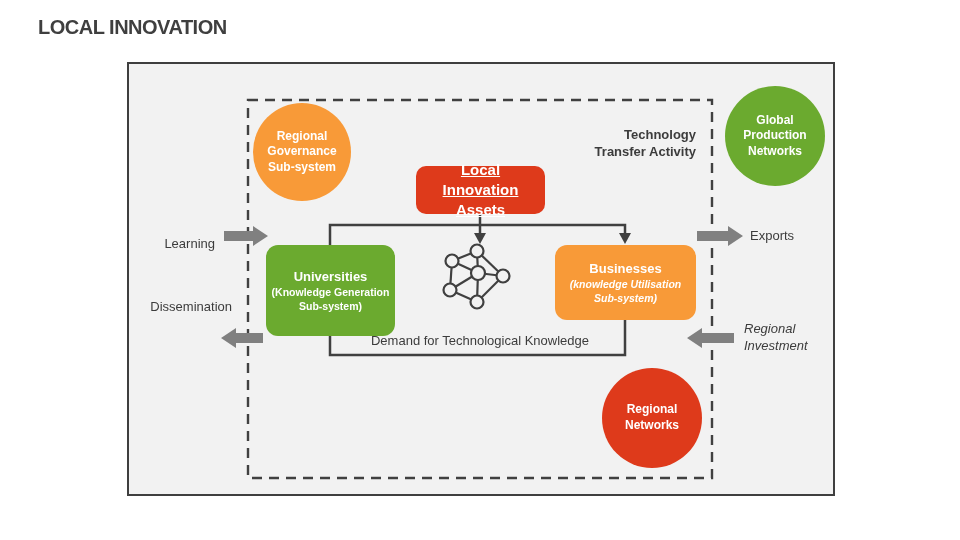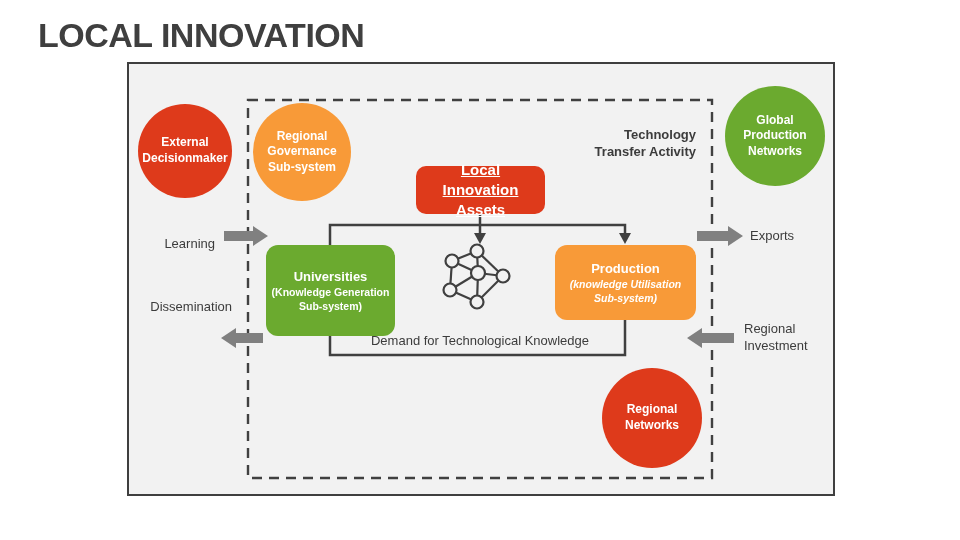--- a/index.html
+++ b/index.html
@@ -1,20 +1,20 @@
 <!DOCTYPE html>
 <html style="--red: #de3a1b; --orange: #f89a38; --green: #6baa2f; --arrow-gray: #808080; --line: #404040; --frame-fill: #f2f2f2; --text: #3a3a3a;"><head>
 <meta charset="utf-8">
 <style>
   html,body{margin:0;padding:0;background:#ffffff;}
   .slide{position:relative;width:960px;height:540px;background:#ffffff;overflow:hidden;
          font-family:"Liberation Sans",sans-serif;color:var(--text,#3a3a3a);}
   .abs{position:absolute;}
 
-  .slide-title{left:38px;top:16px;font-size:34px;font-weight:bold;color:#3f3f3f;letter-spacing:-0.5px;}
+  .slide-title{left:38px;top:16px;font-size:20px;font-weight:bold;color:#3f3f3f;letter-spacing:-0.5px;}
 
   .outer-frame{left:127px;top:62px;width:708px;height:434px;background:var(--frame-fill,#f2f2f2);
                border:2.5px solid #3f3f3f;box-sizing:border-box;}
   .frame-label{left:127px;top:69px;width:708px;text-align:center;font-size:15px;font-weight:bold;color:#3a3a3a;}
 
   svg.overlay{position:absolute;left:0;top:0;pointer-events:none;}
   .dashed-rect{fill:none;stroke:#404040;stroke-width:2.4;stroke-dasharray:10 7;}
   .connector{fill:none;stroke:#404040;stroke-width:2.5;}
   .arrowhead{fill:#404040;stroke:none;}
   .block-arrow{fill:var(--arrow-gray,#808080);stroke:none;}
@@ -83,39 +83,38 @@
       <circle class="net-node" cx="450" cy="290" r="6.5"></circle>
       <circle class="net-node" cx="477" cy="302" r="6.5"></circle>
     </g>
 
     <polygon class="block-arrow" points="224,231 253,231 253,226 268,236 253,246 253,241 224,241"></polygon>
     <polygon class="block-arrow" points="697,231 728,231 728,226 743,236 728,246 728,241 697,241"></polygon>
     <polygon class="block-arrow" points="263,333 236,333 236,328 221,338 236,348 236,343 263,343"></polygon>
     <polygon class="block-arrow" points="734,333 702,333 702,328 687,338 702,348 702,343 734,343"></polygon>
   </svg>
 
-  <div class="abs circle c-red" style="left:138px;top:104px;width:94px;height:94px;">External Decisionmaker</div>
   <div class="abs circle c-green" style="left:725px;top:86px;width:100px;height:100px;">Global Production Networks</div>
   <div class="abs circle c-orange" style="left:253px;top:103px;width:98px;height:98px;">Regional Governance Sub-system</div>
   <div class="abs circle c-red" style="left:602px;top:368px;width:100px;height:100px;">Regional Networks</div>
 
   <div class="abs rbox c-red" style="left:416px;top:166px;width:129px;height:48px;border-radius:10px;padding:0 8px;">
     <div class="t" style="font-size:15px;text-decoration:underline;">Local Innovation Assets</div>
   </div>
 
   <div class="abs rbox c-green" style="left:266px;top:245px;width:129px;height:91px;border-radius:12px;padding:0 4px;">
     <div class="t">Universities</div>
     <div class="s">(Knowledge Generation Sub-system)</div>
   </div>
 
   <div class="abs rbox c-orange" style="left:555px;top:245px;width:141px;height:75px;border-radius:12px;padding:0 6px;">
-    <div class="t">Production</div>
+    <div class="t">Businesses</div>
     <div class="s it">(knowledge Utilisation Sub-system)</div>
   </div>
 
   <div class="abs flabel ta-r" style="left:586px;top:127px;width:110px;font-weight:bold;">Technology Transfer Activity</div>
   <div class="abs flabel ta-r" style="left:100px;top:236px;width:115px;">Learning</div>
   <div class="abs flabel ta-r" style="left:105px;top:299px;width:127px;">Dissemination</div>
   <div class="abs flabel" style="left:750px;top:228px;">Exports</div>
-  <div class="abs flabel" style="left:744px;top:321px;width:72px;">Regional Investment</div>
+  <div class="abs flabel" style="left:744px;top:321px;width:72px;font-style:italic;">Regional Investment</div>
   <div class="abs flabel ta-c" style="left:350px;top:333px;width:260px;">Demand for Technological Knowledge</div>
 
 </div>
 
 </body></html>

